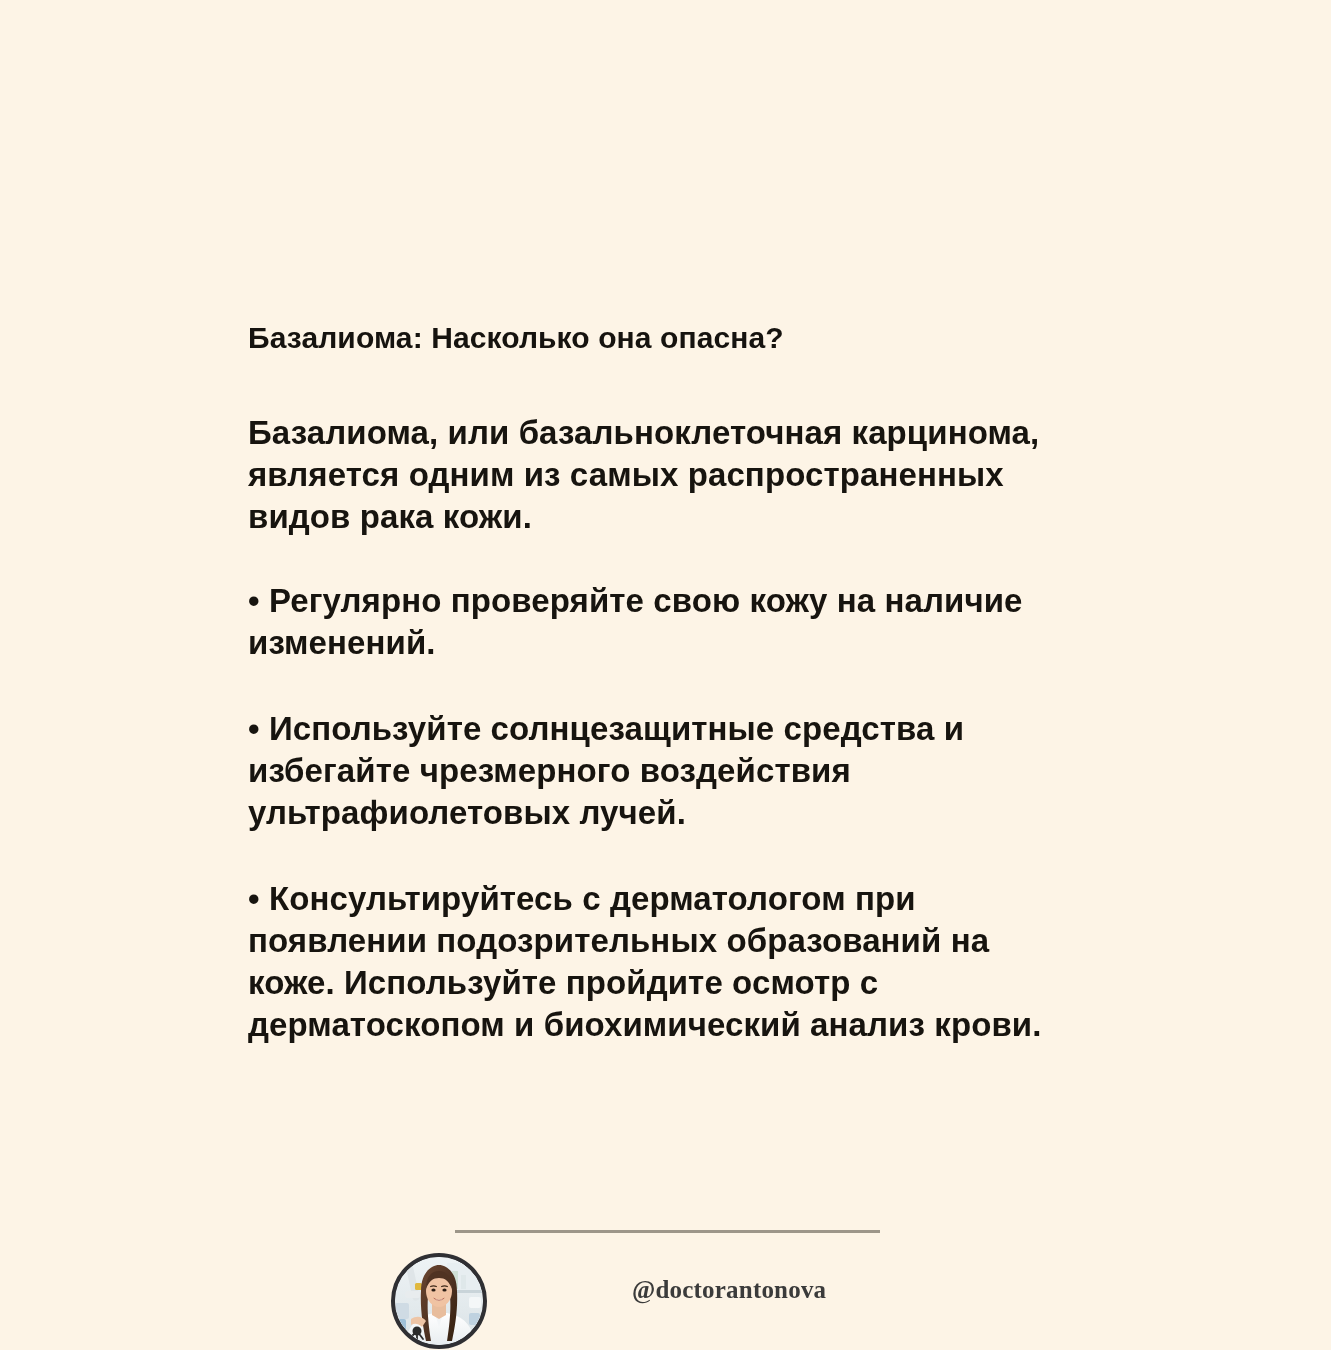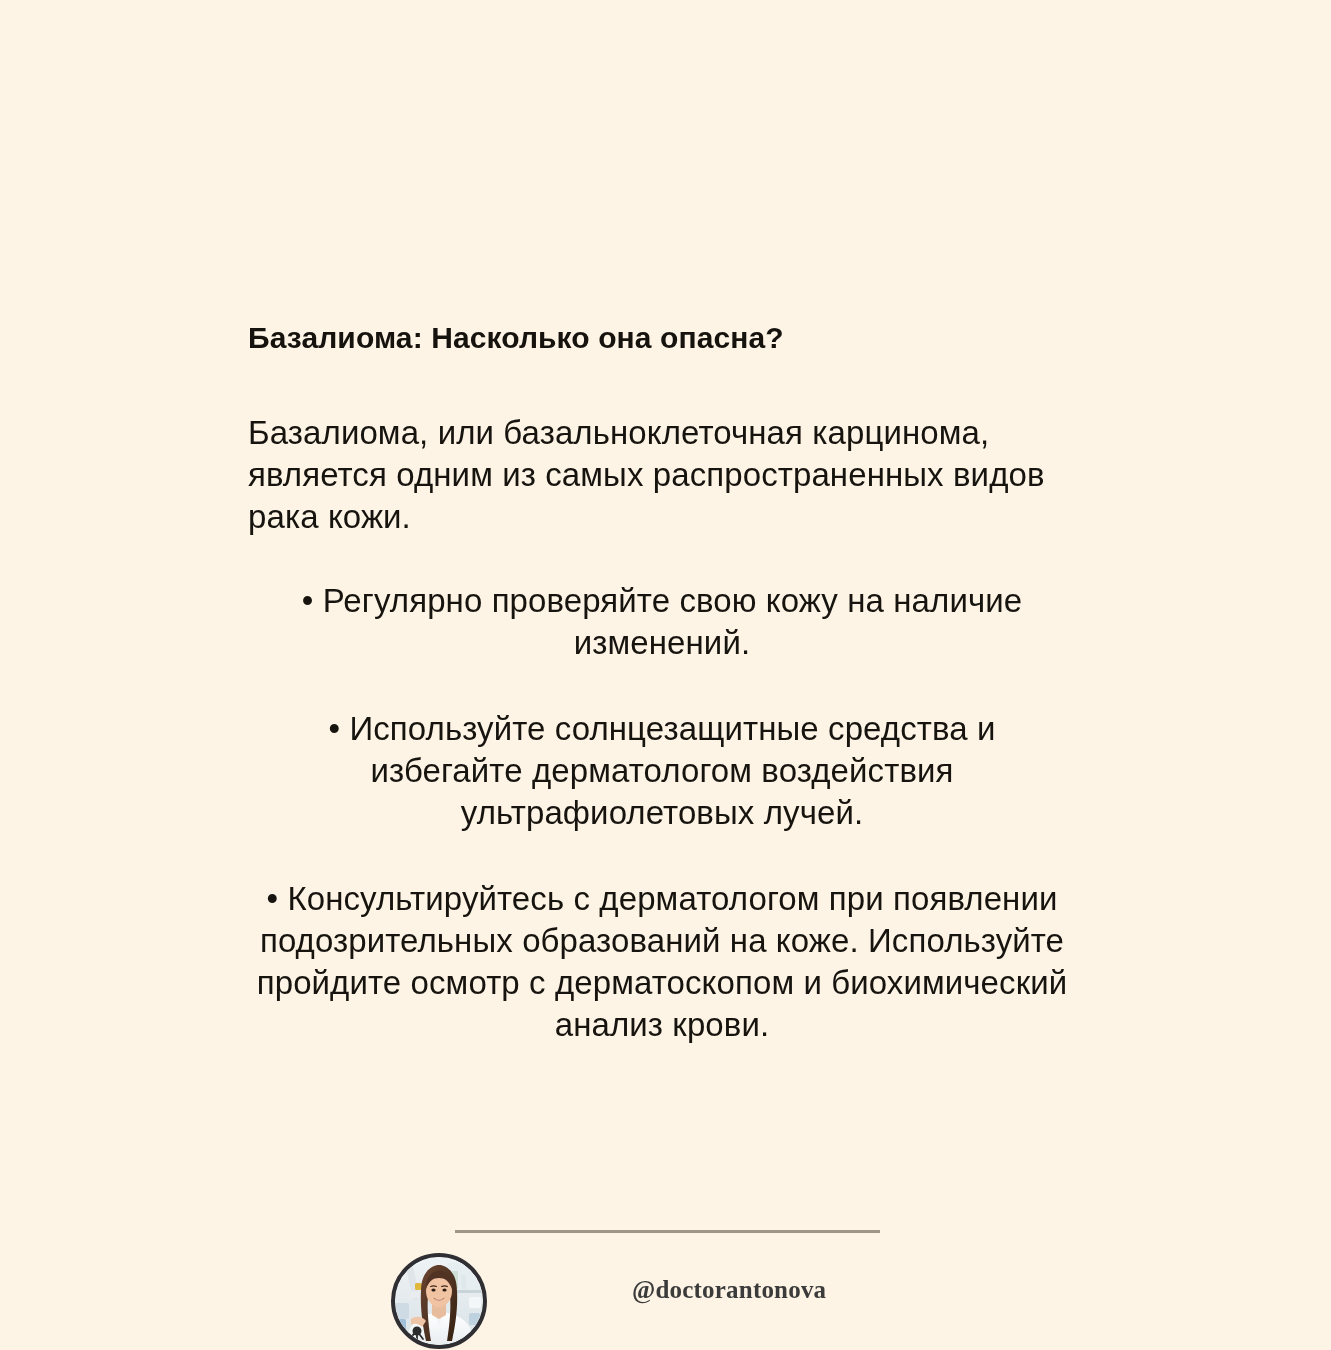--- a/index.html
+++ b/index.html
@@ -34,30 +34,29 @@
     font-size: 30px;
     font-weight: bold;
     color: #16130f;
     letter-spacing: 0.1px;
     line-height: 40px;
     margin: 0 0 54px 0;
   }
 
   .para {
     font-size: 33px;
-    font-weight: 400;
+    font-weight: 700;
     color: #17140f;
     line-height: 42px;
     margin: 0 0 42px 0;
     letter-spacing: 0.1px;
   }
 
   .para.bullet {
     margin-bottom: 44px;
-    text-align: center;
   }
 
   .para:last-child {
     margin-bottom: 0;
   }
 
   
   .footer {
     position: absolute;
     left: 0;
@@ -114,21 +113,21 @@
 <div class="page">
 
   <article class="article">
 
     <h1 class="article-title">Базалиома: Насколько она опасна?</h1>
 
     <p class="para">Базалиома, или базальноклеточная карцинома, является одним из самых распространенных видов рака кожи.</p>
 
     <p class="para bullet">• Регулярно проверяйте свою кожу на наличие изменений.</p>
 
-    <p class="para bullet">• Используйте солнцезащитные средства и избегайте дерматологом воздействия ультрафиолетовых лучей.</p>
+    <p class="para bullet">• Используйте солнцезащитные средства и избегайте чрезмерного воздействия ультрафиолетовых лучей.</p>
 
     <p class="para bullet">• Консультируйтесь с дерматологом при появлении подозрительных образований на коже. Используйте пройдите осмотр с дерматоскопом и биохимический анализ крови.</p>
 
   </article>
 
   <div class="footer">
     <div class="footer-divider"></div>
   </div>
 
   <div class="avatar">

